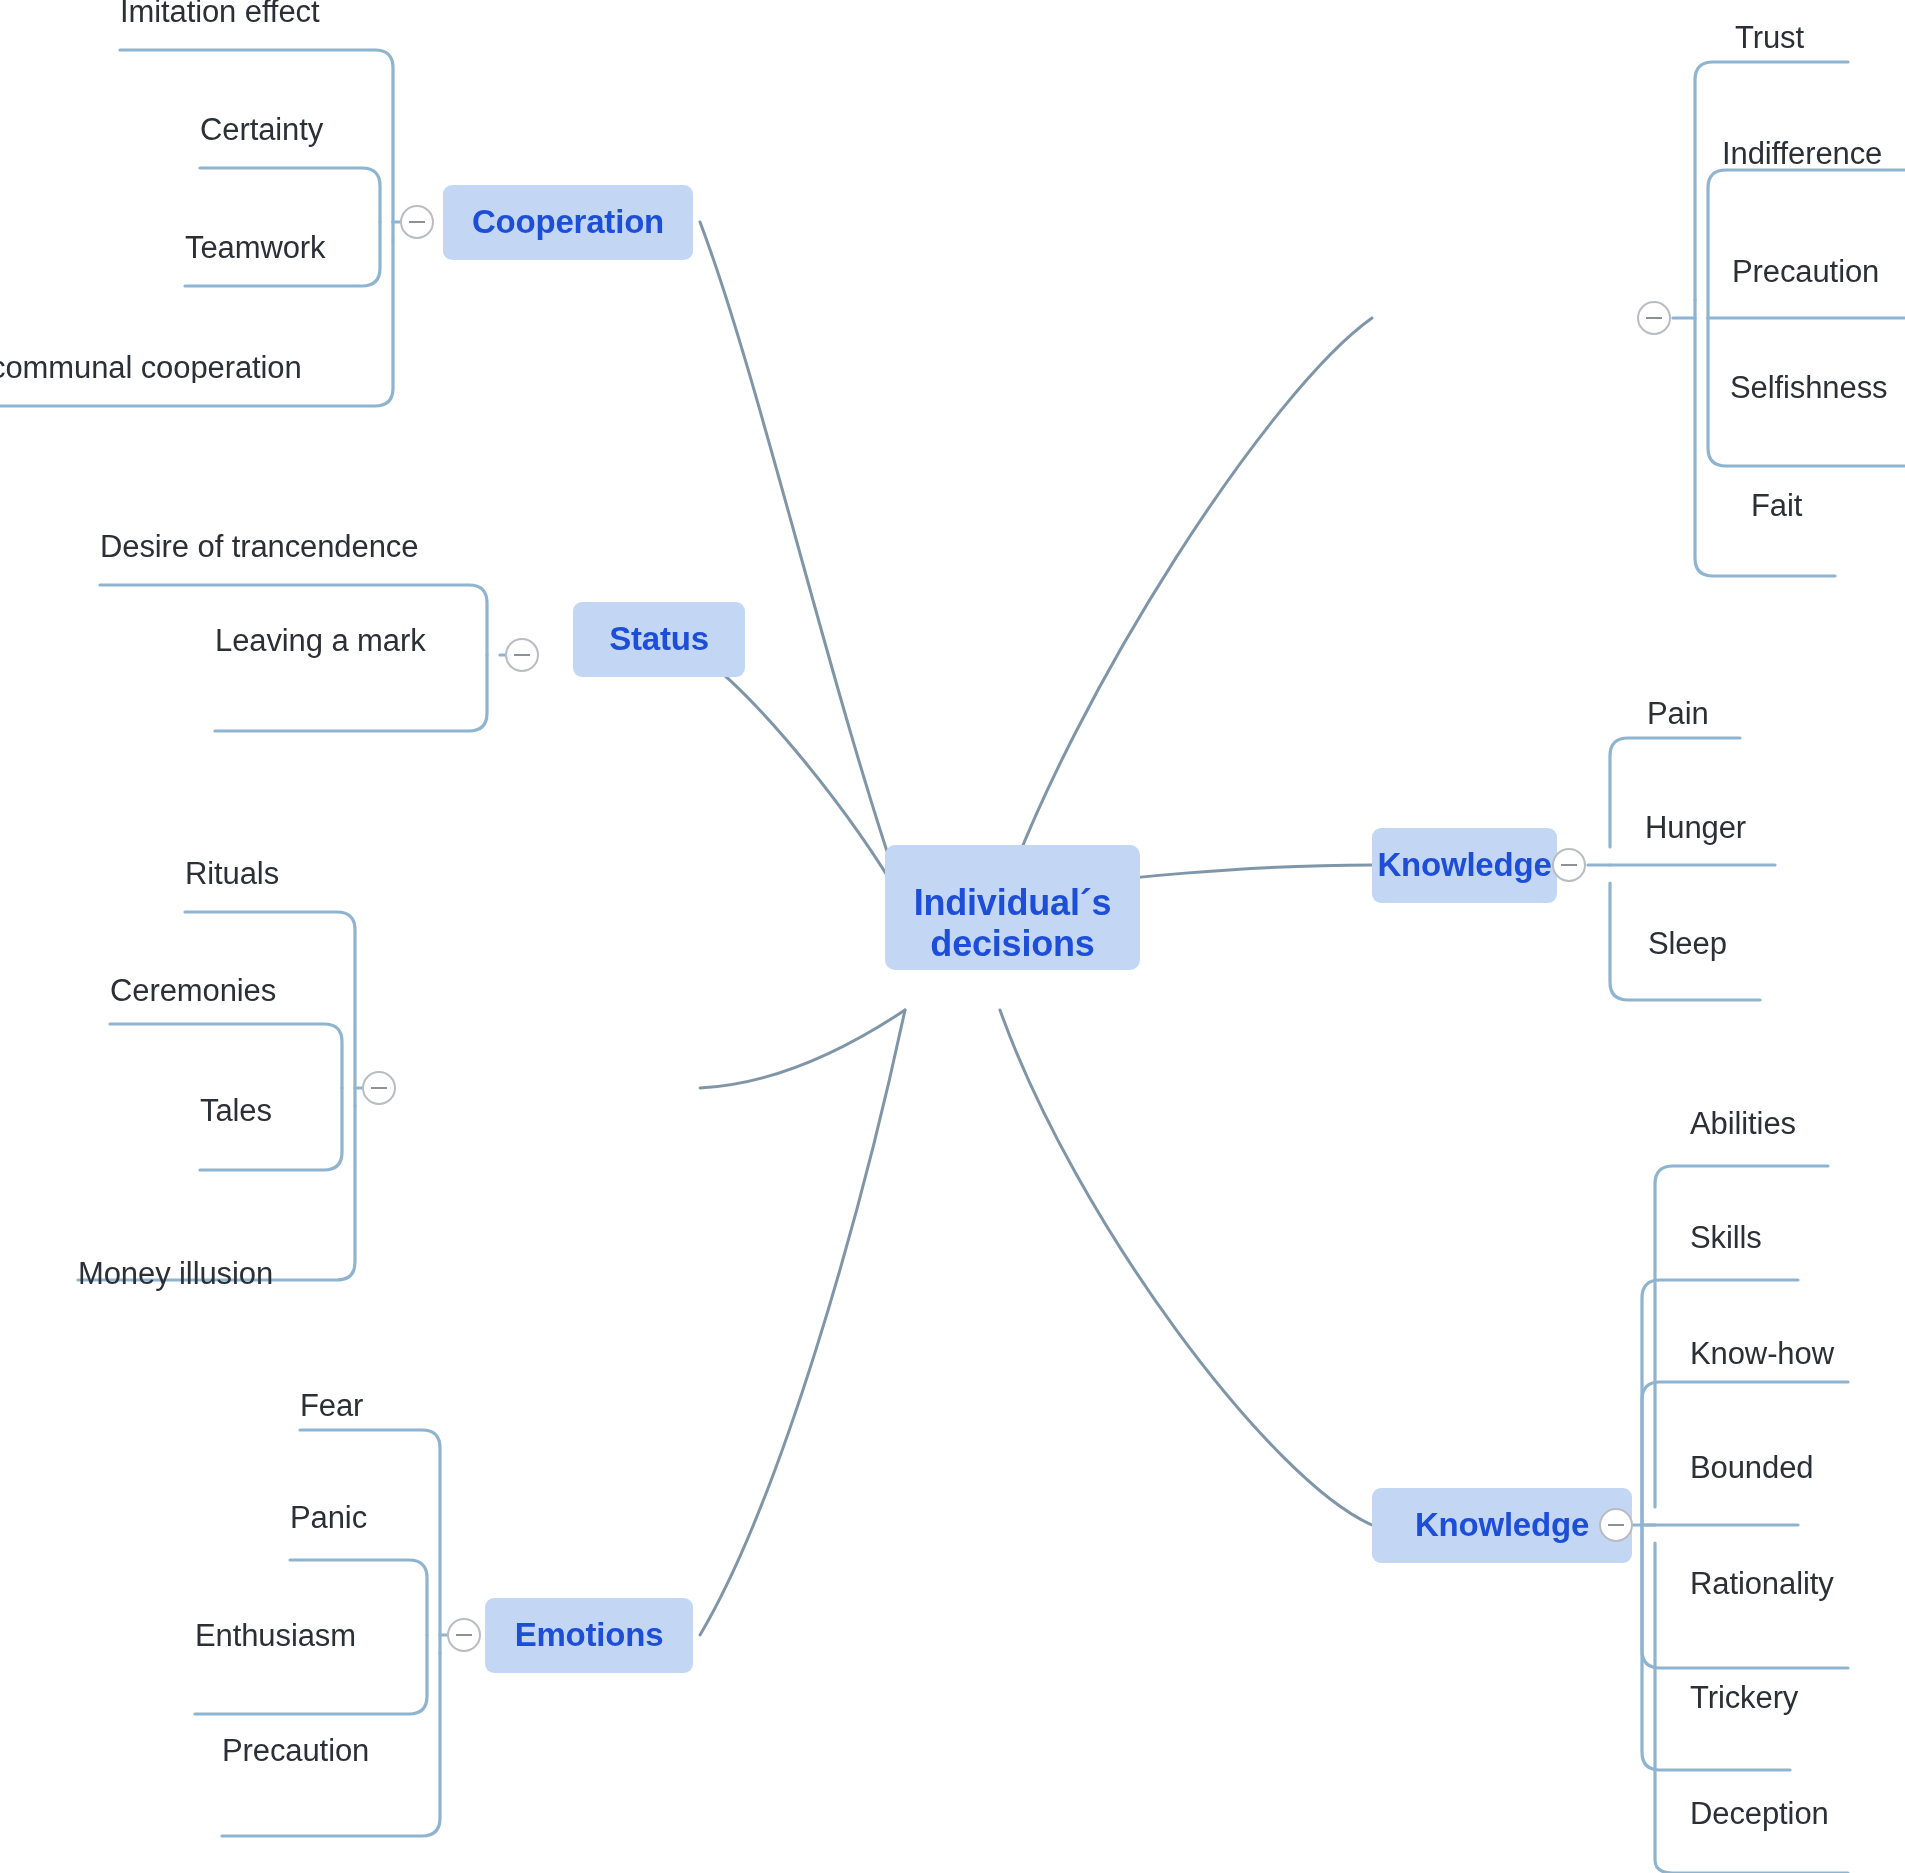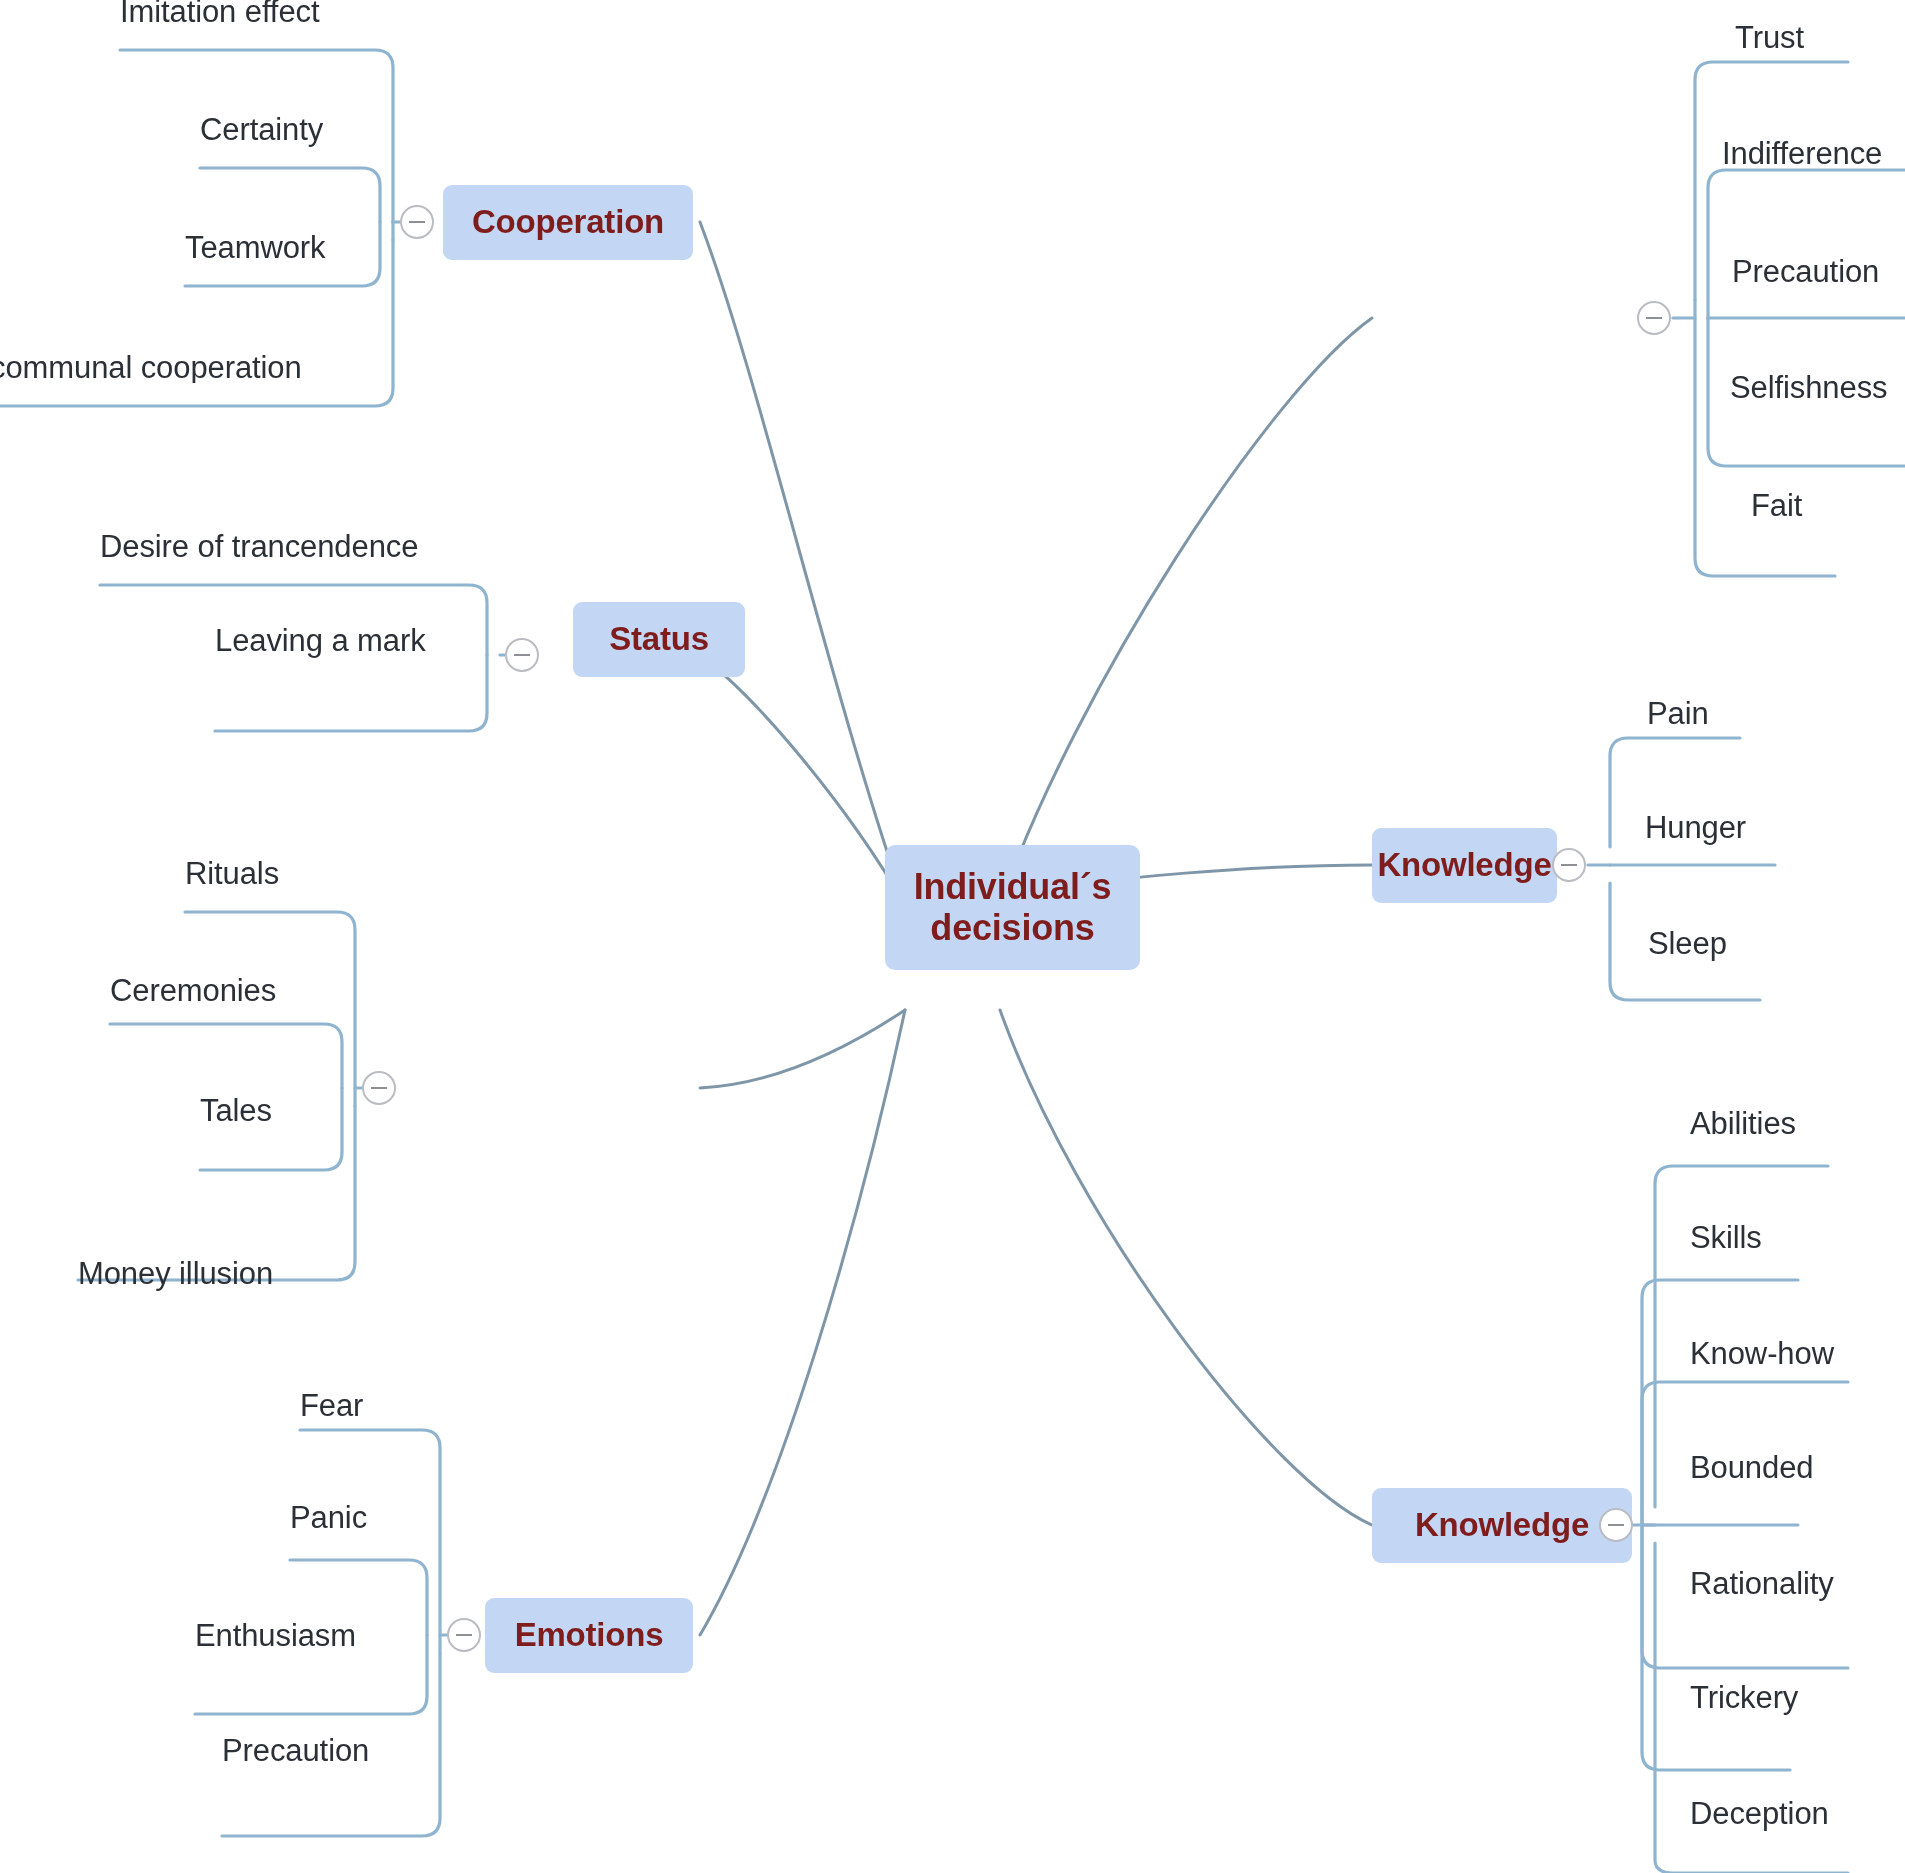--- a/index.html
+++ b/index.html
@@ -24,36 +24,37 @@
     left: 0;
     top: 0;
     width: 1905px;
     height: 1873px;
     pointer-events: none;
   }
   .node {
     position: absolute;
     background: #c3d7f5;
     border-radius: 9px;
-    color: #7f1d1d;
+    color: #1d4ed8;
     font-size: 33px;
     font-weight: 600;
     letter-spacing: -0.2px;
     display: flex;
     align-items: center;
     justify-content: center;
     text-align: center;
     box-sizing: border-box;
     padding: 6px 16px;
     line-height: 1.12;
   }
   .node.root {
     font-size: 36px;
     font-weight: 600;
     border-radius: 10px;
+    align-items: flex-end;
   }
   .leaf {
     position: absolute;
     color: #2b2f36;
     font-size: 31px;
     font-weight: 400;
     white-space: nowrap;
     letter-spacing: -0.1px;
     line-height: 1;
   }

